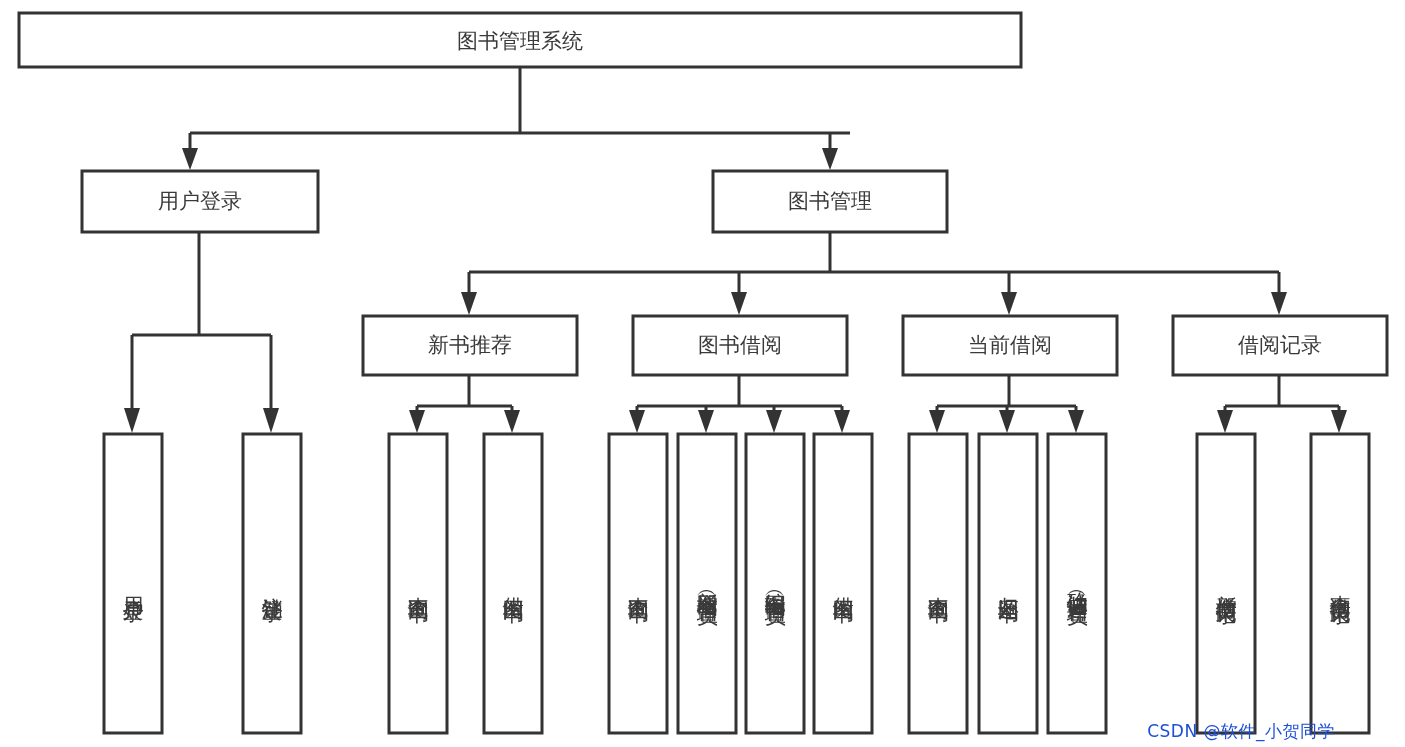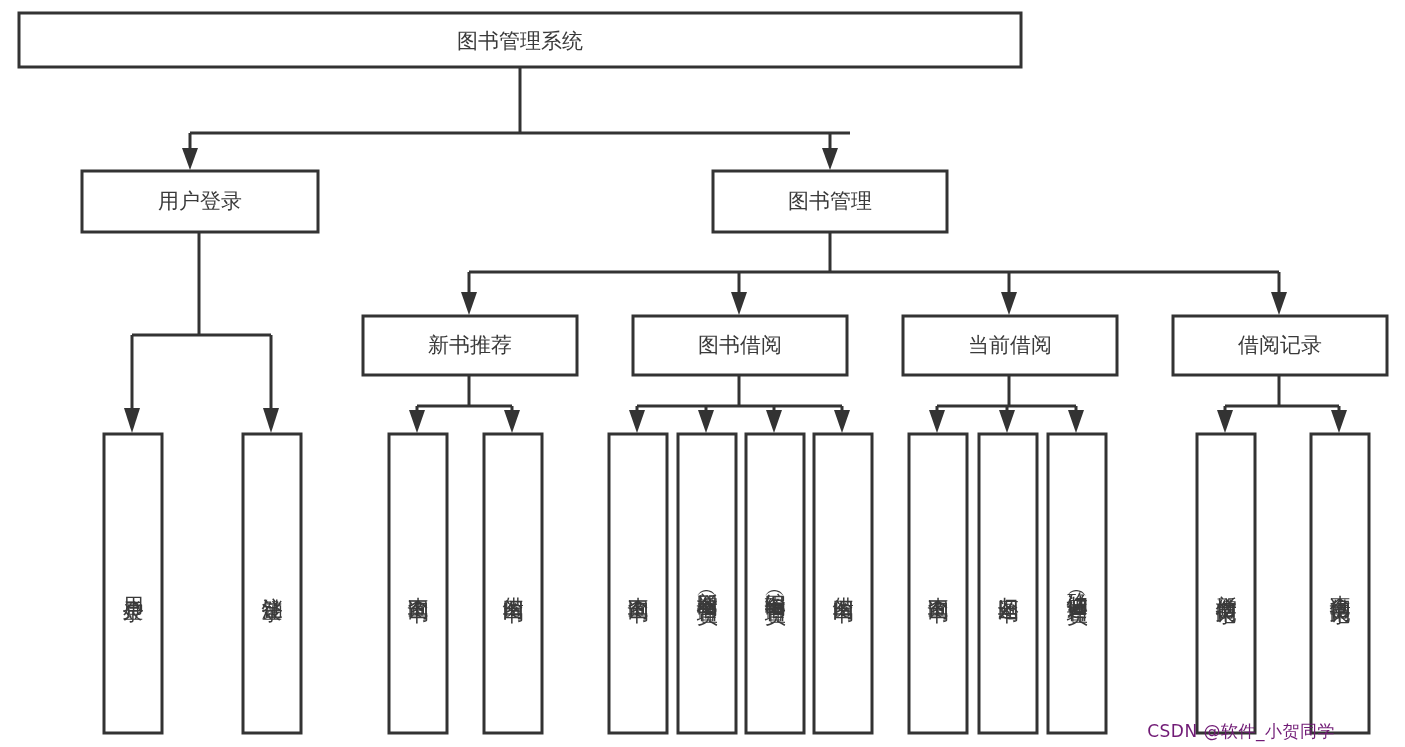--- a/index.html
+++ b/index.html
@@ -60,21 +60,21 @@
     text-align: center;
     white-space: nowrap;
     pointer-events: none;
   }
   .watermark {
     position: absolute;
     right: 8px;
     bottom: 4px;
     font-family: "DejaVu Sans", "Liberation Sans", sans-serif;
     font-size: 17px;
-    color: #701a75;
+    color: #1d4ed8;
     white-space: nowrap;
     letter-spacing: 0.5px;
   }
 </style>
 </head>
 <body>
 
 <div id="diagram-root">
 
   <svg class="diagram-svg" viewBox="0 0 1405 747" xmlns="http://www.w3.org/2000/svg">

